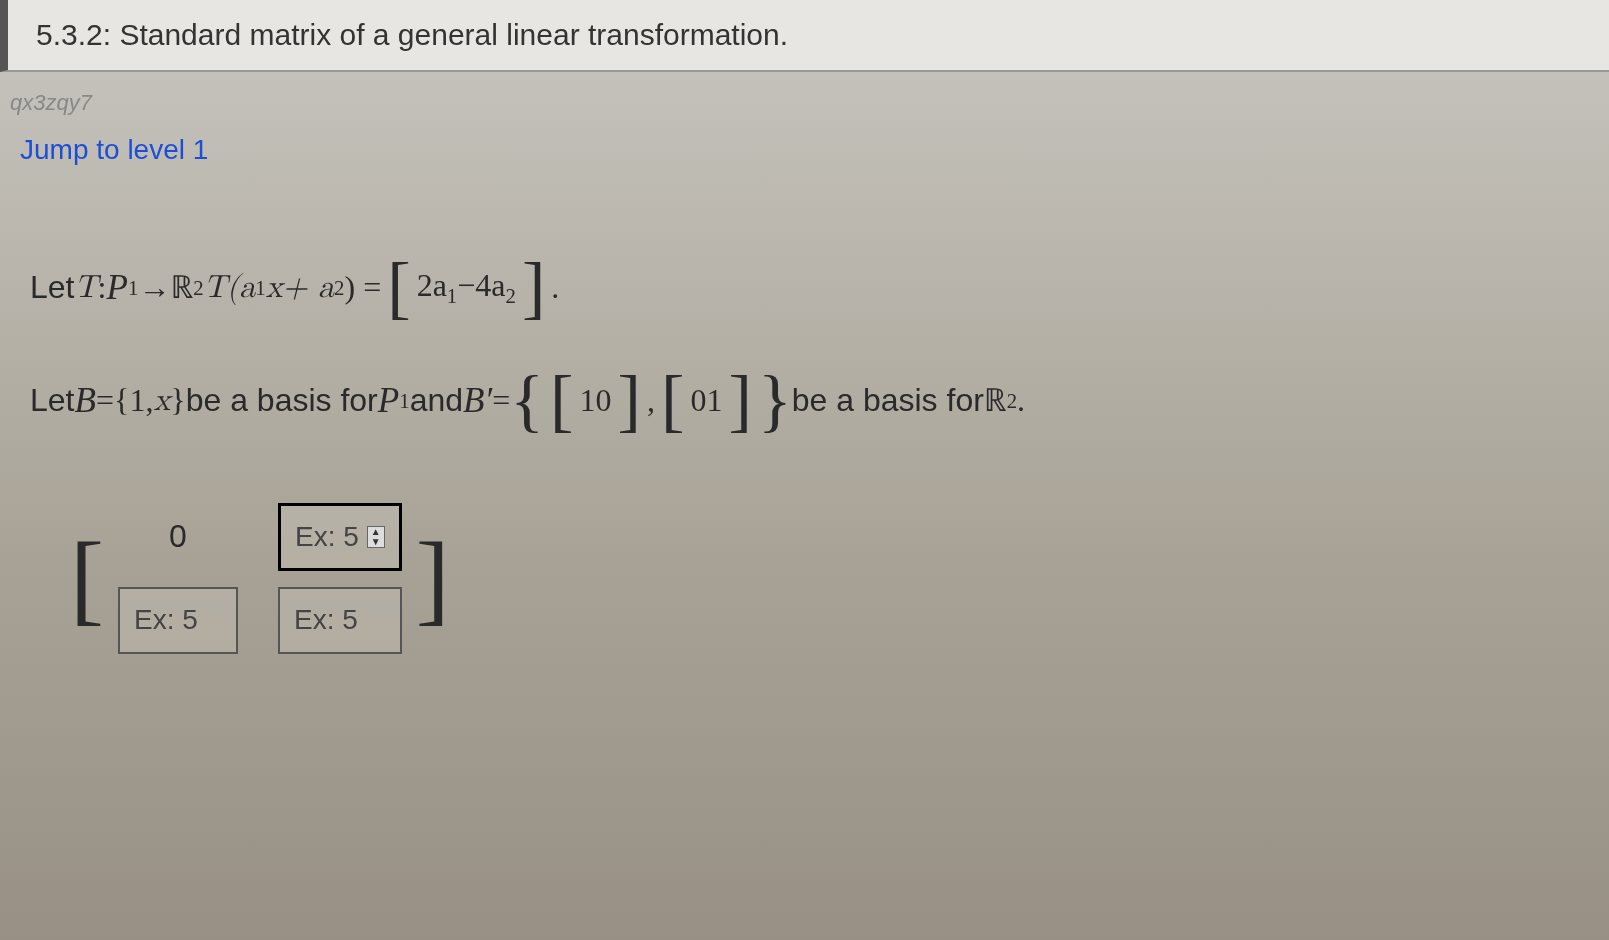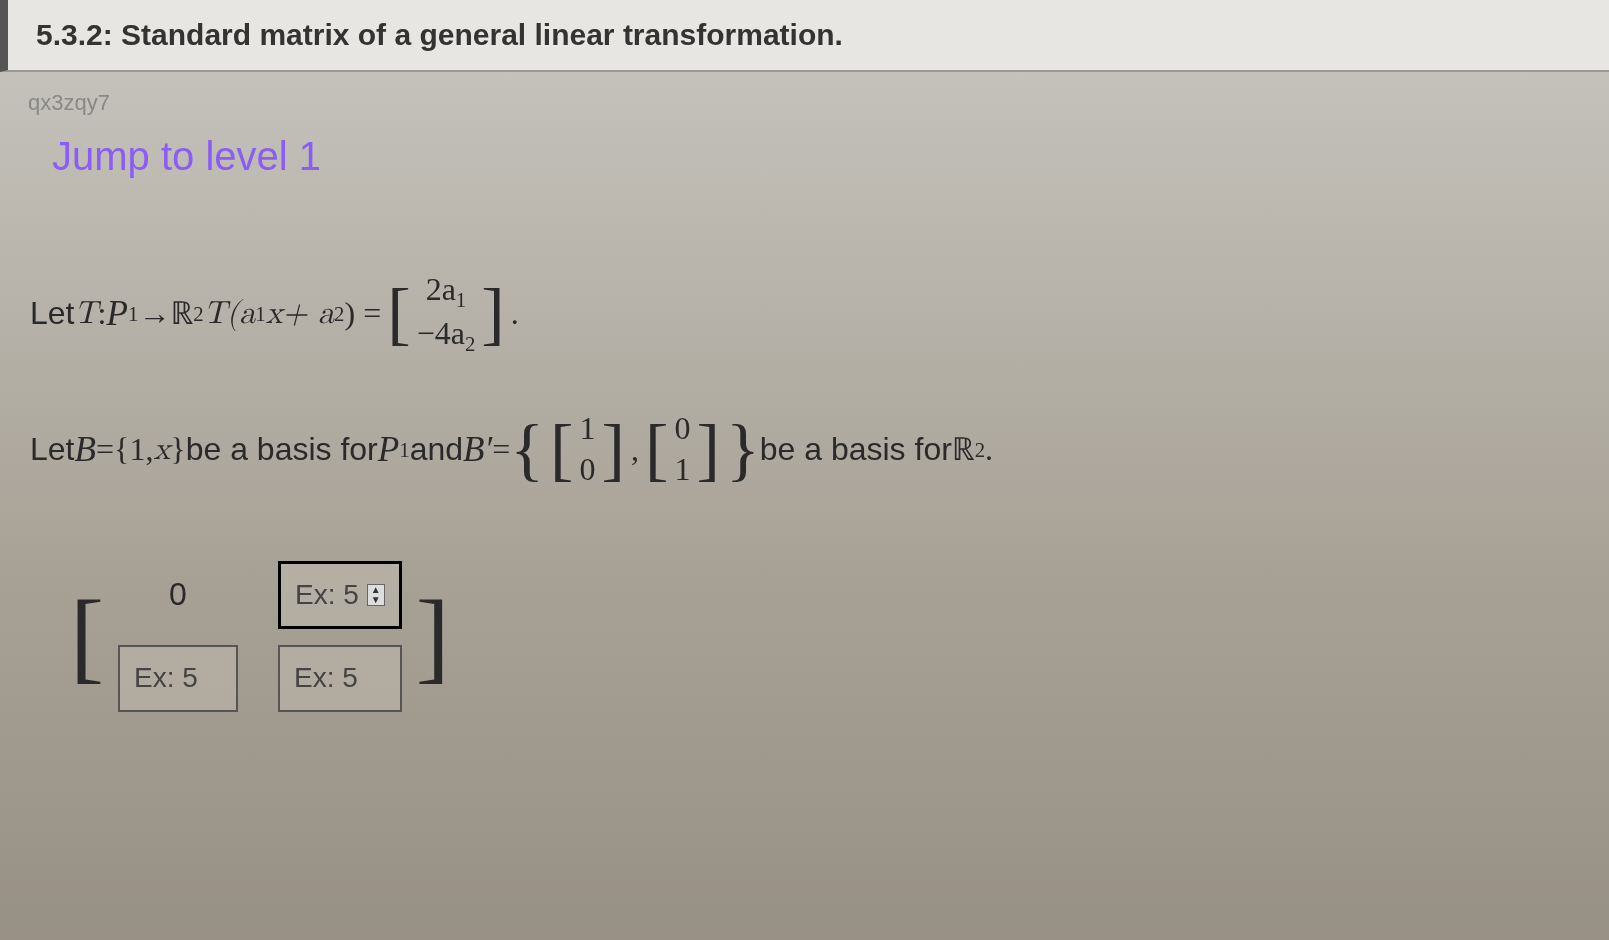--- a/index.html
+++ b/index.html
@@ -11,34 +11,33 @@
       overflow: hidden;
       color: #2a2a2a;
     }
     .header-bar {
       background: #e8e6e2;
       border-bottom: 2px solid #999;
       padding: 18px 28px;
       font-size: 30px;
       color: #333;
       border-left: 8px solid #555;
-      font-weight: bold;
     }
     .code-tag {
       color: #888;
       font-size: 22px;
-      padding: 18px 10px 8px 28px;
+      padding: 18px 10px 8px 10px;
       font-family: Arial, sans-serif;
+      font-style: italic;
     }
     .jump-link {
-      color: #8b5cf6;
-      font-size: 40px;
+      color: #1d4ed8;
+      font-size: 28px;
       padding: 10px 20px 30px 20px;
       cursor: pointer;
-      margin-left: 32px;
     }
     .content {
       padding: 60px 48px 20px 30px;
       font-size: 32px;
       line-height: 1.8;
     }
     .line {
       margin-bottom: 50px;
       display: flex;
       align-items: center;
@@ -61,21 +60,21 @@
       margin: 0 6px;
     }
     .bracket-l, .bracket-r {
       font-size: 2.2em;
       font-family: serif;
       line-height: 0.9;
       font-weight: 100;
     }
     .matrix-col {
       display: inline-flex;
-      flex-direction: column;
+      flex-direction: row;
       align-items: center;
       line-height: 1.3;
       padding: 0 6px;
       text-align: center;
     }
     .set-brace {
       font-size: 2.2em;
       font-family: serif;
       line-height: 0.9;
     }

